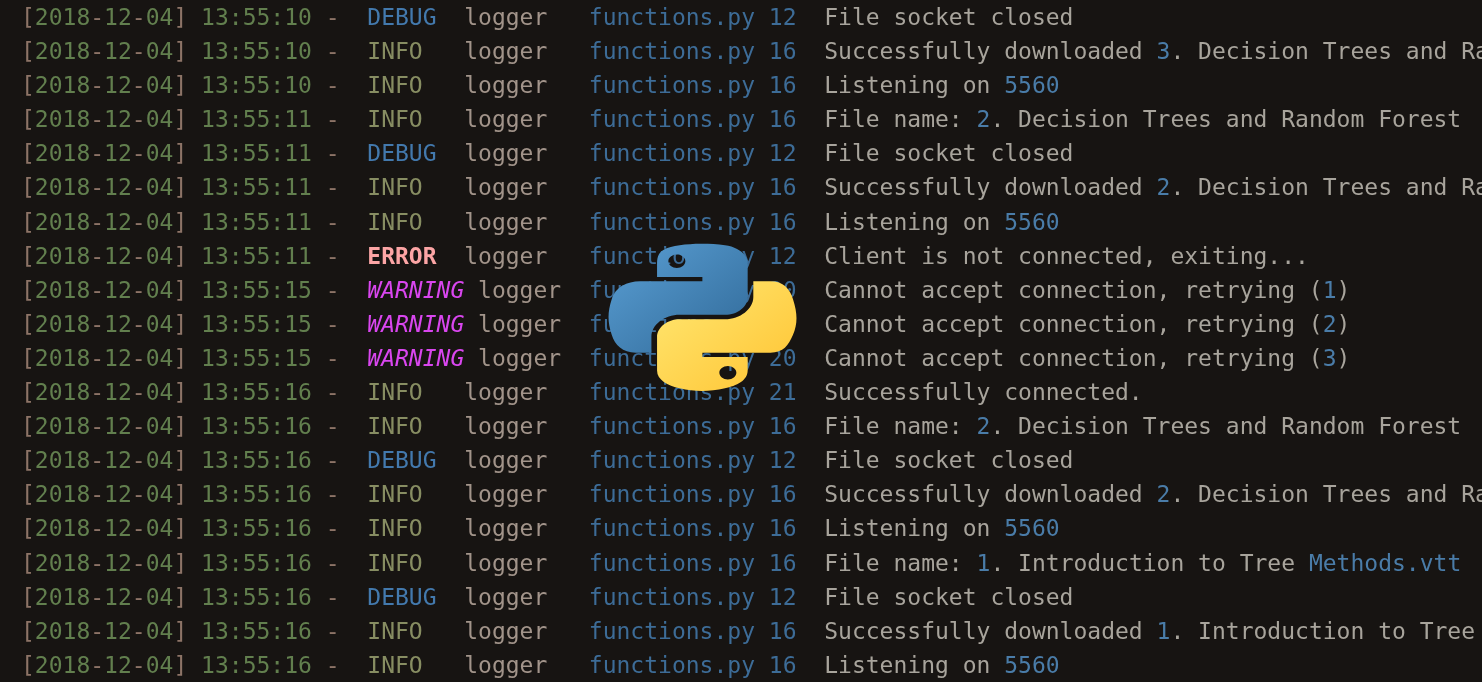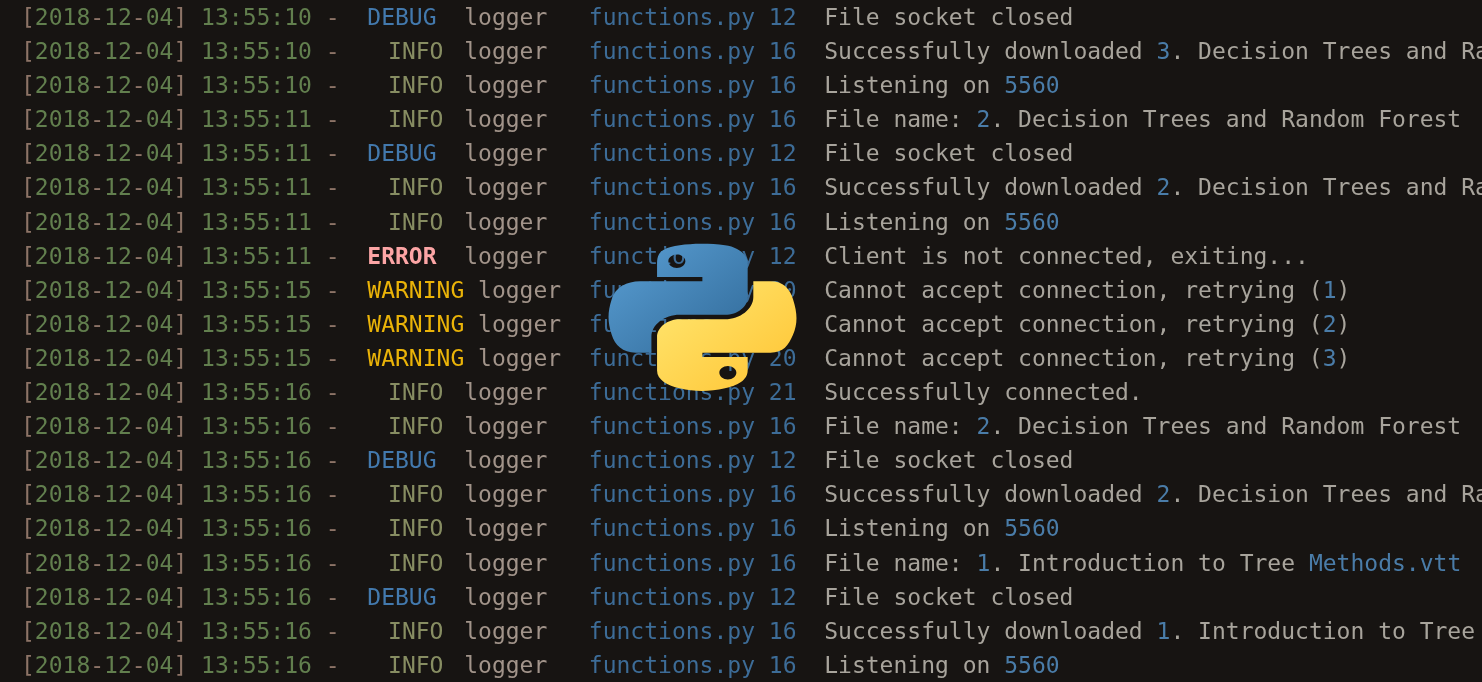--- a/index.html
+++ b/index.html
@@ -9,23 +9,23 @@
     position:absolute;top:0;left:21px;right:0;
     font-family:"DejaVu Sans Mono","Liberation Mono",monospace;
     font-size:23px;line-height:34.1px;
     color:#a8a49c;
   }
   .row{white-space:pre;height:34.1px;}
   .g{color:#627f4e;}              
   .p{color:#8d7467;}              
   .lvl{display:inline-block;width:7ch;}
   .lvl-debug{color:#4379ad;}
-  .lvl-info{color:#878d62;text-align:center;}
+  .lvl-info{color:#878d62;}
   .lvl-error{color:#fca5a5;font-weight:bold;}
-  .lvl-warning{width:8ch;color:#eab308;}
+  .lvl-warning{width:8ch;color:#d946ef;font-style:italic;}
   .logger{display:inline-block;width:9ch;color:#a2948a;}
   .logger.narrow{width:8ch;}
   .file{color:#3d6c97;}
   .lineno{display:inline-block;width:3ch;margin-right:2ch;text-align:right;color:#3d6c97;}
   .msg-text{color:#a8a49c;}
   .msg-num{color:#4a7ca8;}
   .python-logo{position:absolute;left:585px;top:241px;width:235px;height:182px;z-index:2;}
 </style>
 </head>
 <body>

